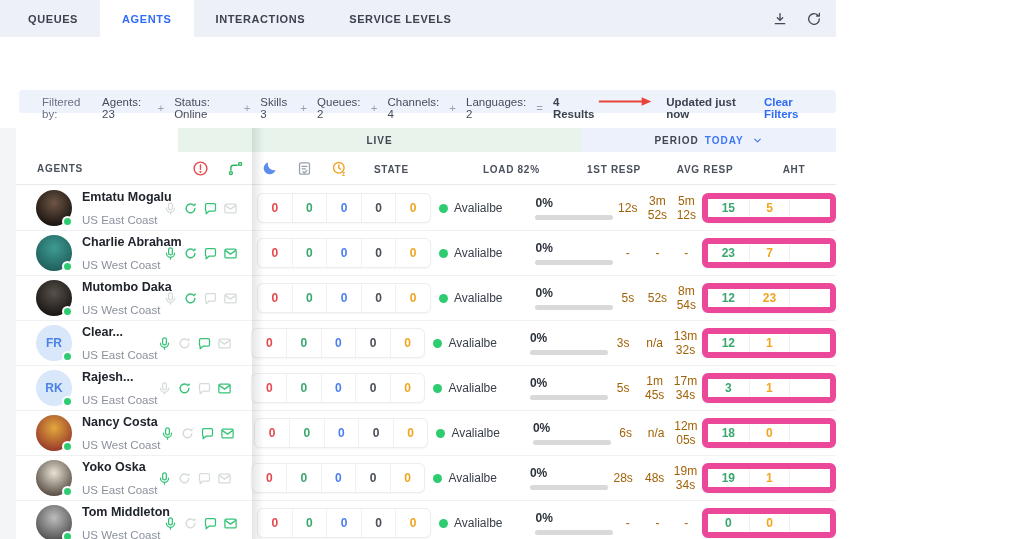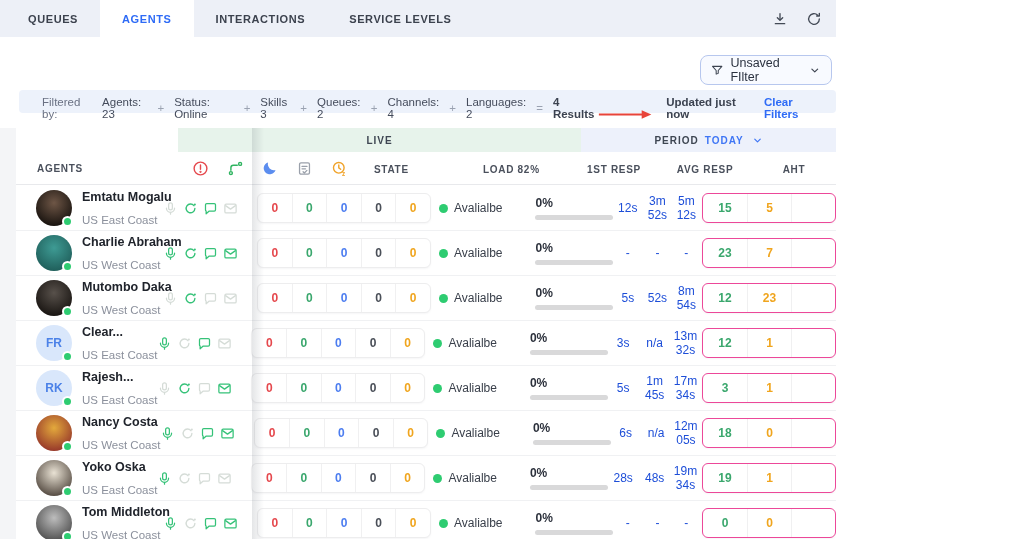--- a/index.html
+++ b/index.html
@@ -22,21 +22,21 @@
 
   
   .filterbar { position:absolute; top:90px; left:19px; right:0; height:23px; background:#edf2fb; border-radius:4px; display:flex; align-items:center; font-size:11.5px; padding:12px 14px 0 23px; }
   .fleft { display:flex; align-items:center; gap:10px; }
   .fprefix { color:#6a7183; }
   #filter-items { display:inline-flex; align-items:center; gap:10px; }
   .fitem { color:#454c5c; cursor:pointer; }
   .fsep { color:#9aa2b1; }
   .fequals { color:#9aa2b1; }
   .fresult { color:#3b4250; font-weight:600; }
-  .fright { margin-left:auto; display:flex; align-items:flex-end; gap:14px; }
+  .fright { margin-left:auto; display:flex; align-items:flex-start; gap:14px; }
   .updated { color:#3b4250; font-weight:600; }
   .clear-link { color:#2e6bf6; font-weight:700; cursor:pointer; }
   .red-arrow { display:block; }
 
   
   .thead { position:absolute; top:128px; left:16px; right:0; height:57px; display:flex; border-bottom:1px solid #e8e9ec; }
   .thead-left { width:236px; background:#fff; display:flex; align-items:flex-end; padding:0 0 10px 21px; }
   .col-label { font-size:10px; font-weight:700; letter-spacing:.7px; color:#4a505c; }
   .thead-right { flex:1; display:flex; flex-direction:column; }
   .bands { height:24px; display:flex; }
@@ -93,27 +93,27 @@
   .bc0 { color:#e5484d; } .bc1 { color:#3aa76d; } .bc2 { color:#4c7df0; } .bc3 { color:#4a4f58; } .bc4 { color:#f0a51e; }
 
   .cell-state { width:84px; padding-left:8px; display:flex; align-items:center; gap:6px; }
   .state-dot { width:9px; height:9px; border-radius:50%; background:#2ecc71; flex:0 0 9px; }
   .state-text { font-size:12px; color:#3a404b; }
 
   .cell-load { width:120px; padding-left:33px; display:flex; flex-direction:column; justify-content:center; gap:5px; }
   .pct { font-size:12px; font-weight:700; color:#2c313c; }
   .bar { width:78px; height:5px; border-radius:3px; background:#d9d9da; }
 
-  .cell-time { font-size:12px; color:#1d4ed8; }
+  .cell-time { font-size:12px; color:#a16207; }
   .t-first { width:88px; text-align:center; }
   .t-avg { width:94px; text-align:center; }
   .t-aht { width:84px; text-align:center; }
 
   .cell-totals { flex:1; display:flex; align-items:center; }
-  .tot-group { margin-left:2px; width:134px; height:30px; border:1px solid #ec4899; border-radius:6px; background:#fff; display:flex; align-items:stretch; box-shadow:0 1px 2px rgba(20,30,40,.04); }
+  .tot-group { margin-left:2px; width:134px; height:30px; border:6px solid #ec4899; border-radius:6px; background:#fff; display:flex; align-items:stretch; box-shadow:0 1px 2px rgba(20,30,40,.04); }
   .tcell { width:44px; display:flex; align-items:center; justify-content:center; font-size:12px; font-weight:700; cursor:pointer; }
   .tcell + .tcell { border-left:1px solid #f0f0f1; }
   .tgreen { color:#3aa76d; }
   .torange { color:#f0a51e; }
 </style>
 </head>
 <body>
 
 <div class="screen">
 
@@ -128,29 +128,20 @@
           <path d="M8 10l4 4 4-4"></path>
           <path d="M5 19h14"></path>
         </svg>
       <svg class="icn" viewBox="0 0 24 24" fill="none" stroke="currentColor" stroke-width="2" stroke-linecap="round" stroke-linejoin="round">
           <path d="M20 12a8 8 0 1 1-2.4-5.7"></path>
           <polyline points="20 3.5 20 7.5 16 7.5"></polyline>
         </svg>
     </div>
   </div>
 
-  <div class="filter-btn">
-    <svg class="funnel" viewBox="0 0 24 24" fill="none" stroke="currentColor" stroke-width="2" stroke-linejoin="round">
-        <path d="M3 5h18l-7 8v5.5L10 20v-7z"></path>
-      </svg>
-    <span>Unsaved FIlter</span>
-    <svg class="chev" viewBox="0 0 24 24" fill="none" stroke="currentColor" stroke-width="2.4" stroke-linecap="round" stroke-linejoin="round">
-        <polyline points="6 9 12 15 18 9"></polyline>
-      </svg>
-  </div>
 
   <div class="filterbar">
     <div class="fleft">
       <span class="fprefix">Filtered by:</span>
       <span id="filter-items">
           <span class="fitem">Agents: 23</span>
           <span class="fsep">+</span>
           <span class="fitem">Status: Online</span>
           <span class="fsep">+</span>
           <span class="fitem">Skills 3</span>

